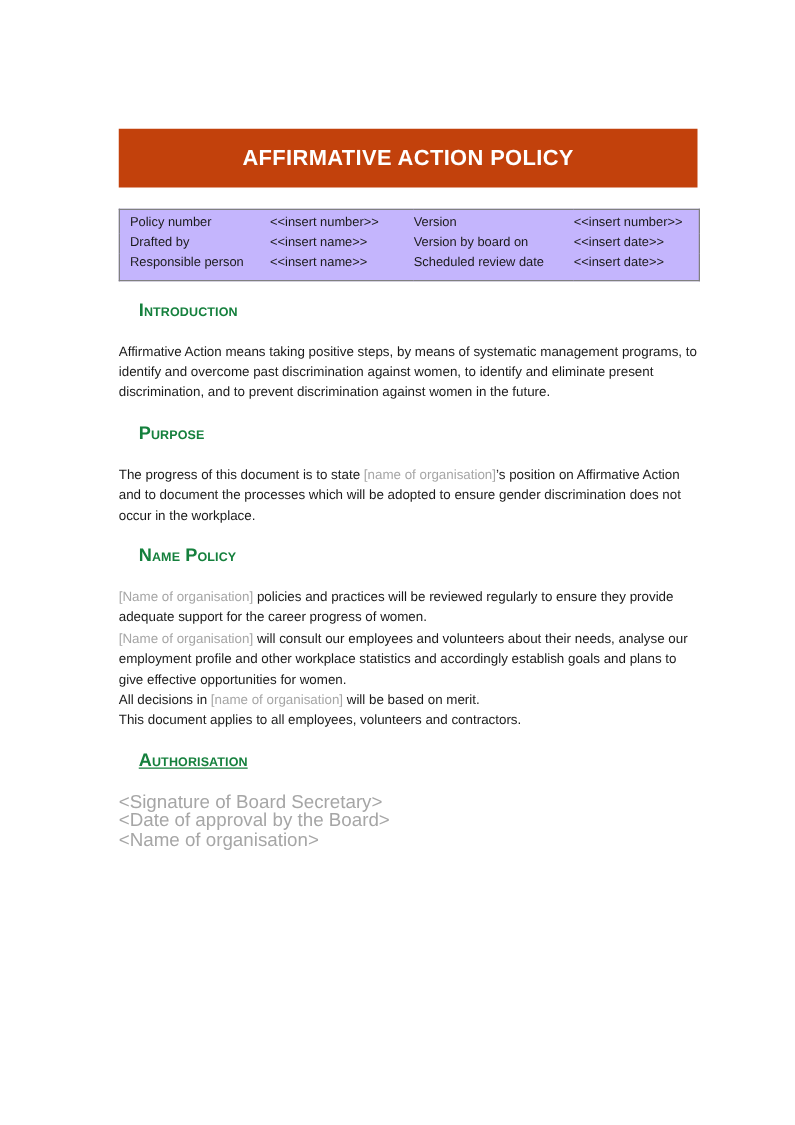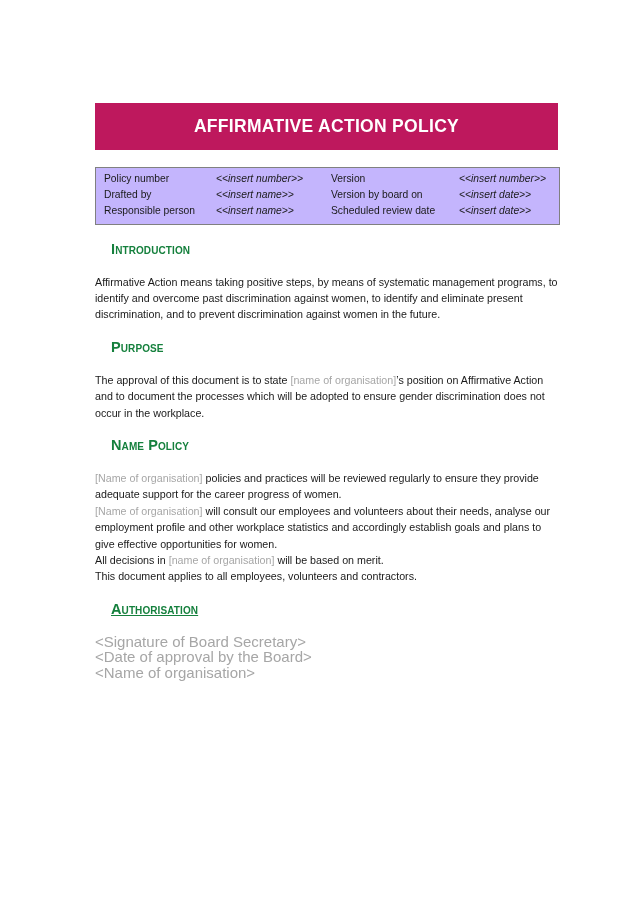--- a/index.html
+++ b/index.html
@@ -24,21 +24,21 @@
 
   .content {
     position: absolute;
     left: 95px;
     top: 103px;
     width: 463px;
   }
 
   
   .title-bar {
-    background: #be185d;
+    background: #c2410c;
     color: #ffffff;
     text-align: center;
     font-size: 17.5px;
     font-weight: bold;
     letter-spacing: 0.3px;
     padding: 18px 10px 19px 10px;
     box-sizing: border-box;
     height: 47px;
     line-height: 11px;
     display: flex;
@@ -67,21 +67,20 @@
   .meta-table tr:first-child td { padding-top: 4px; }
   .meta-table tr:last-child td { padding-bottom: 5px; }
 
   .c-label-l { width: 112px; padding-left: 8px !important; }
   .c-val-l   { width: 115px; }
   .c-label-r { width: 128px; }
   .c-val-r   { width: 100px; }
 
   .ph-grey {
     color: #a6a6a6;
-    font-style: italic;
   }
 
   
   h2.section {
     font-size: 14.5px;
     font-weight: bold;
     font-variant: small-caps;
     color: #15803d;
     margin: 16px;
     padding: 0;
@@ -150,21 +149,21 @@
           <td class="c-label-r">Scheduled review date</td>
           <td class="c-val-r ph-grey">&lt;&lt;insert date&gt;&gt;</td>
         </tr>
       </tbody>
     </table>
 
     <h2 class="section sec-intro">Introduction</h2>
     <p class="body p-first">Affirmative Action means taking positive steps, by means of systematic management programs, to identify and overcome past discrimination against women, to identify and eliminate present discrimination, and to prevent discrimination against women in the future.</p>
 
     <h2 class="section sec-purpose">Purpose</h2>
-    <p class="body p-first"><span>The approval of this document is to state </span><span class="inline-ph">[name of organisation]</span><span>’s position on Affirmative Action and to document the processes which will be adopted to ensure gender discrimination does not occur in the workplace.</span></p>
+    <p class="body p-first"><span>The progress of this document is to state </span><span class="inline-ph">[name of organisation]</span><span>’s position on Affirmative Action and to document the processes which will be adopted to ensure gender discrimination does not occur in the workplace.</span></p>
 
     <h2 class="section sec-core">Name Policy</h2>
 
     <p class="body p-first"><span class="inline-ph">[Name of organisation]</span><span> policies and practices will be reviewed regularly to ensure they provide adequate support for the career progress of women.</span></p>
 
     <p class="body p-next"><span class="inline-ph">[Name of organisation]</span><span> will consult our employees and volunteers about their needs, analyse our employment profile and other workplace statistics and accordingly establish goals and plans to give effective opportunities for women.</span></p>
 
     <p class="body p-next"><span>All decisions in </span><span class="inline-ph">[name of organisation]</span><span> will be based on merit.</span></p>
 
     <p class="body p-next">This document applies to all employees, volunteers and contractors.</p>

